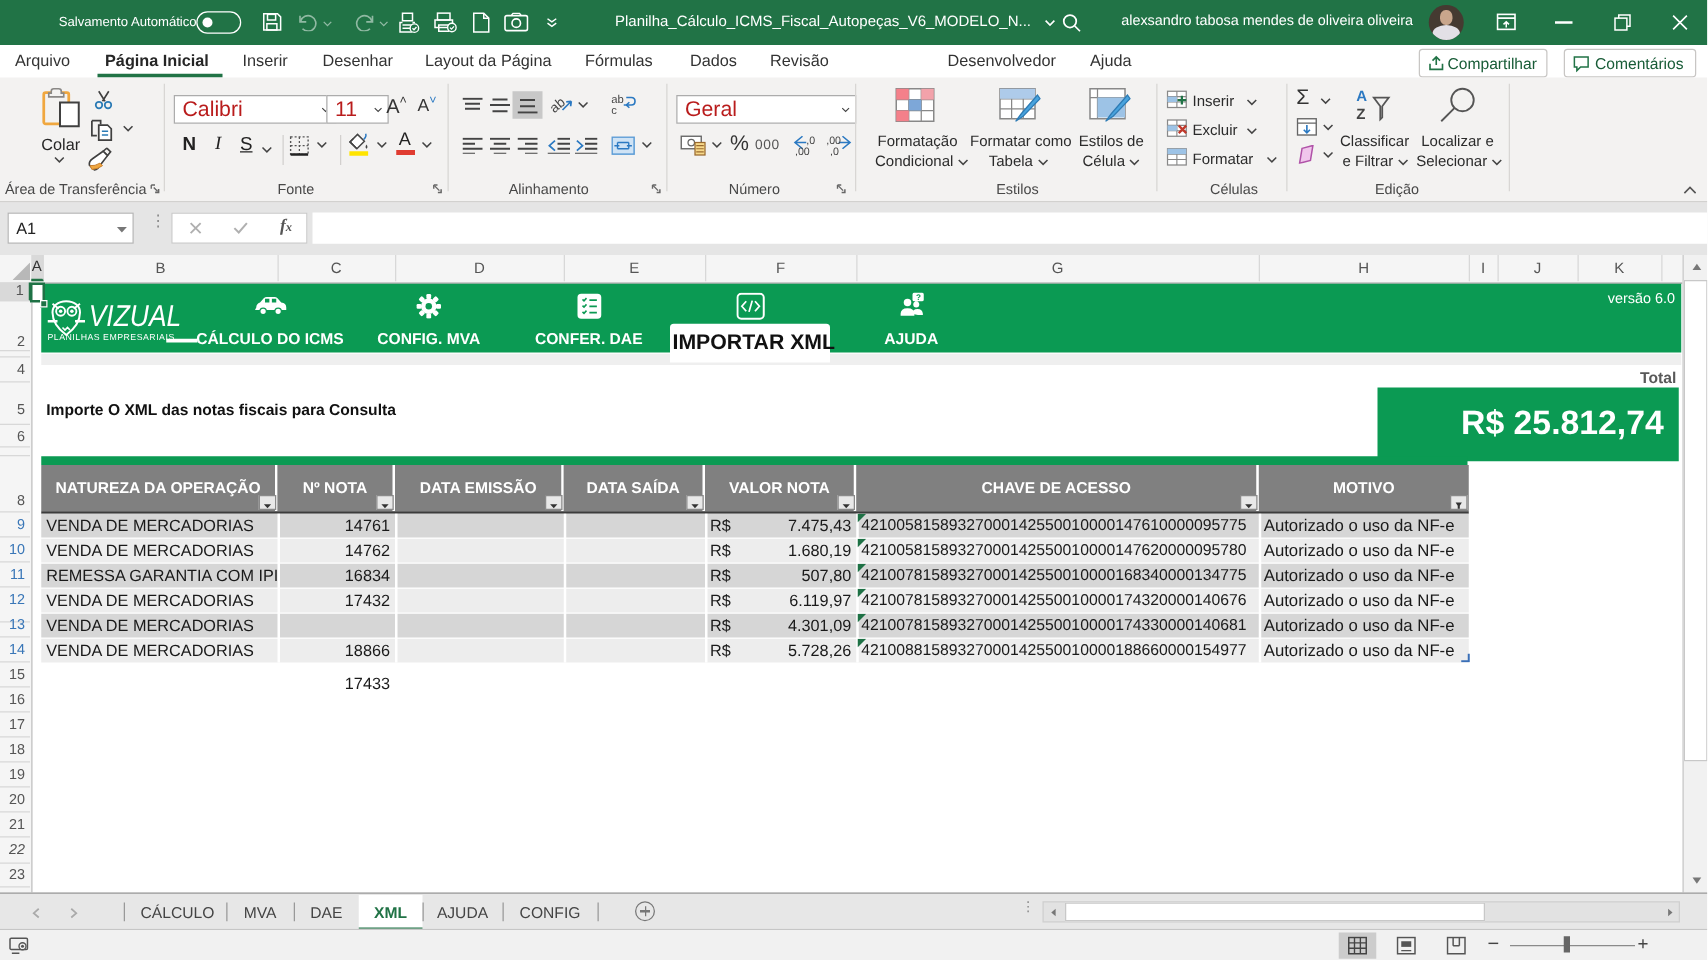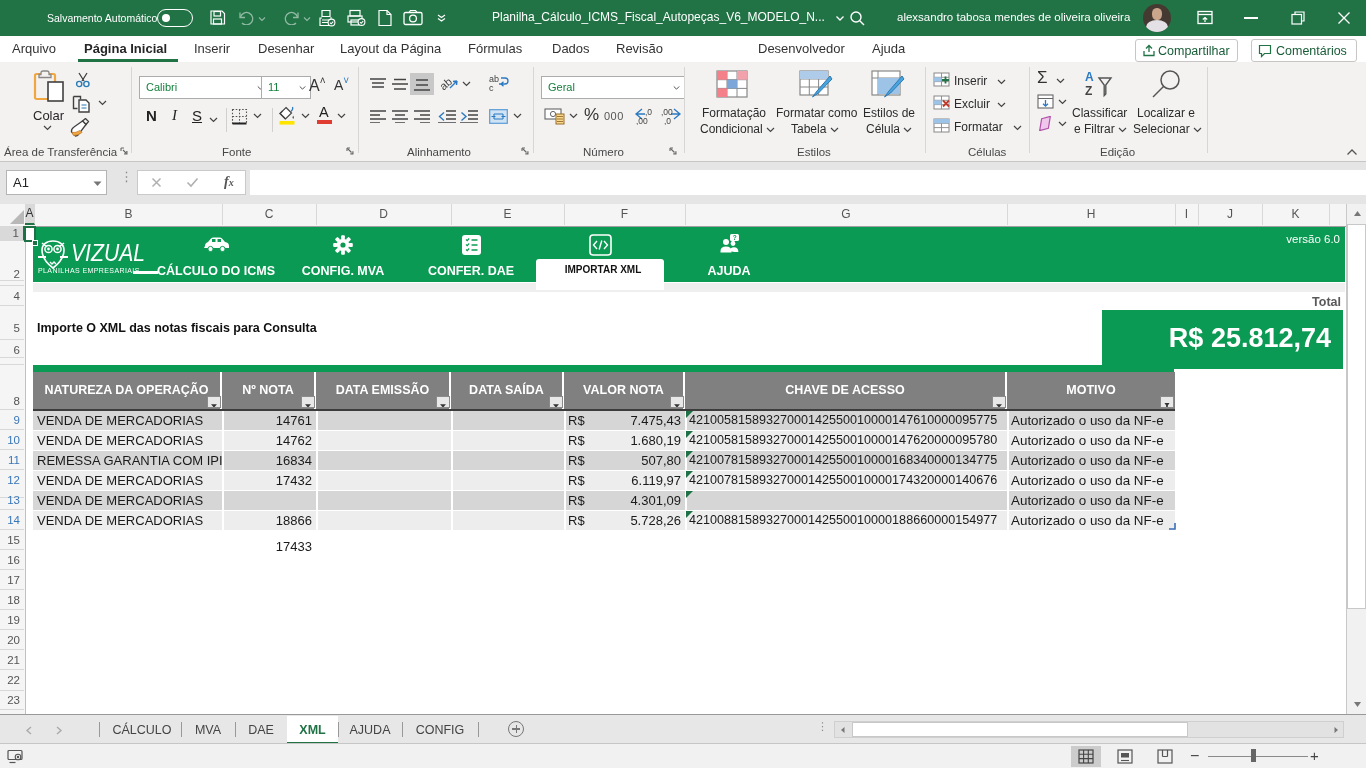--- a/index.html
+++ b/index.html
@@ -12,21 +12,21 @@
 
 #tabrow{position:absolute;left:0;top:36px;width:1366px;height:26px;background:#fff;}
 #tabrow .rt{position:absolute;top:0;height:26px;line-height:26px;font-size:13px;color:#333;white-space:nowrap;}
 
 #ribbon{position:absolute;left:0;top:62px;width:1366px;height:99px;background:#f3f2f1;border-bottom:1px solid #c8c6c4;}
 .gsep{position:absolute;top:5px;height:86px;width:1px;background:#d8d6d4;}
 .glabel{position:absolute;top:84px;font-size:11.5px;color:#484848;white-space:nowrap;}
 .launch{position:absolute;top:84px;width:10px;height:10px;}
 .ric{position:absolute;}
 .rtxt{position:absolute;font-size:11.5px;color:#2b2b2b;white-space:nowrap;}
-.combo{position:absolute;background:#fff;border:1px solid #acacac;font-size:11px;color:#15803d;}
+.combo{position:absolute;background:#fff;border:1px solid #acacac;font-size:17px;color:#b91c1c;}
 .cv{position:absolute;right:4px;top:50%;margin-top:-3px;width:7px;height:6px;}
 .chev{display:inline-block;width:7px;height:5px;}
 
 #fbar{position:absolute;left:0;top:162px;width:1366px;height:42px;background:#e5e5e5;}
 
 #sheet{position:absolute;left:0;top:204px;width:1366px;height:510px;background:#fff;}
 #colhdr{position:absolute;left:0;top:0;width:1346px;height:22px;background:#f5f5f5;border-bottom:1px solid #9f9f9f;}
 .ch{position:absolute;top:0;height:21px;line-height:21px;text-align:center;font-size:12px;color:#555;border-right:1px solid #d8d8d8;}
 #rowhdr{position:absolute;left:0;top:22px;width:25px;height:488px;background:#f5f5f5;border-right:1px solid #c0c0c0;}
 .rh{position:absolute;left:0;width:24px;text-align:right;padding-right:4px;box-sizing:border-box;font-size:11.5px;color:#555;border-bottom:1px solid #d8d8d8;}
@@ -512,21 +512,21 @@
       <div class="rh blue" style="top:245px;height:27px;line-height:19px;">12</div>
       <div class="rh blue" style="top:265px;height:19px;line-height:19px;">13</div>
       <div class="rh blue" style="top:285px;height:19px;line-height:19px;">14</div>
       <div class="rh" style="top:305px;height:19px;line-height:19px;">15</div>
       <div class="rh" style="top:325px;height:19px;line-height:19px;">16</div>
       <div class="rh" style="top:345px;height:19px;line-height:19px;">17</div>
       <div class="rh" style="top:365px;height:19px;line-height:19px;">18</div>
       <div class="rh" style="top:385px;height:19px;line-height:19px;">19</div>
       <div class="rh" style="top:405px;height:19px;line-height:19px;">20</div>
       <div class="rh" style="top:425px;height:19px;line-height:19px;">21</div>
-      <div class="rh" style="top:445px;height:20px;line-height:19px;">22</div>
+      <div class="rh" style="top:445px;height:20px;line-height:19px;font-style:italic;">22</div>
       <div class="rh" style="top:465px;height:19px;line-height:19px;">23</div>
     </div>
 
     <div class="abs" style="left:33px;top:23px;width:1312px;height:55px;background:#0b9a53;"></div>
 
     <svg class="abs" style="left:38px;top:33px;" width="30" height="36" viewBox="0 0 30 36">
       <path d="M4 6 L9 10 M26 6 L21 10" stroke="#fff" stroke-width="1.6" fill="none"></path>
       <path d="M15 4 C22 4 26 8 26 13 C26 22 19 28 15 31 C11 28 4 22 4 13 C4 8 8 4 15 4 Z" fill="none" stroke="#fff" stroke-width="1.6"></path>
       <circle cx="10.5" cy="12" r="3.6" fill="none" stroke="#fff" stroke-width="1.5"></circle>
       <circle cx="19.5" cy="12" r="3.6" fill="none" stroke="#fff" stroke-width="1.5"></circle>
@@ -579,21 +579,21 @@
         <span style="font-size:12.5px;font-weight:bold;color:#fff;white-space:nowrap;">CONFER. DAE</span>
       </div>
 
     <div class="abs" style="left:33px;top:78.5px;width:1312px;height:9px;background:#efefef;"></div>
     <div class="abs" style="left:536px;top:55px;width:128px;height:30.5px;background:#fff;border-radius:3px 3px 0 0;"></div>
     <svg class="abs" style="left:589px;top:30px;" width="23" height="22" viewBox="0 0 23 22">
       <rect x="1" y="1" width="21" height="20" rx="3" fill="none" stroke="#fff" stroke-width="1.6"></rect>
       <path d="M8 7 l-3.5 4 L8 15 M15 7 l3.5 4 L15 15 M12.8 6.5 l-2.6 9" fill="none" stroke="#fff" stroke-width="1.4"></path>
     </svg>
     <div class="abs" style="left:603px;top:60px;width:0;display:flex;justify-content:center;">
-        <span style="font-size:10px;font-weight:bold;color:#111;white-space:nowrap;">IMPORTAR XML</span>
+        <span style="font-size:17px;font-weight:bold;color:#111;white-space:nowrap;">IMPORTAR XML</span>
       </div>
     <svg class="abs" style="left:717px;top:30px;" width="25" height="24" viewBox="0 0 25 24">
       <circle cx="9" cy="8" r="3" fill="#fff"></circle>
       <path d="M3.5 17 q0-4.5 5.5-4.5 t5.5 4.5 v1.5 h-11 Z" fill="#fff"></path>
       <circle cx="16" cy="9.5" r="2.4" fill="#fff"></circle>
       <path d="M12.5 17 q.5-3.8 4.5-3.8 q4 0 4.3 3.8 v1 h-4" fill="#fff"></path>
       <rect x="13" y="0" width="9" height="7" rx="1.5" fill="#fff"></rect>
       <path d="M15 7 l0 2.5 2.5-2.5" fill="#fff"></path>
       <text x="15.8" y="5.8" font-size="6.5" fill="#0b9a53" font-weight="bold">?</text>
     </svg>
@@ -670,20 +670,21 @@
       <div class="dc" style="left:0;width:189px;">VENDA DE MERCADORIAS</div>
       <div class="dc" style="left:189px;width:94px;text-align:right;">17432</div>
       <div class="dc" style="left:531px;width:121px;">R$<span style="float:right;">6.119,97</span></div>
       <div class="dc" style="left:652px;width:322px;font-size:12.6px;">42100781589327000142550010000174320000140676</div>
       <div class="dc" style="left:974px;width:168px;font-size:13.4px;">Autorizado o uso da NF-e</div>
     </div>
     <div class="drow" style="left:33px;top:287px;width:1142px;background:#d6d6d6;">
       <div class="dc" style="left:0;width:189px;">VENDA DE MERCADORIAS</div>
       <div class="dc" style="left:189px;width:94px;text-align:right;margin-top:46px;">17433</div>
       <div class="dc" style="left:531px;width:121px;">R$<span style="float:right;">4.301,09</span></div>
+      <div class="dc" style="left:652px;width:322px;font-size:12.6px;">42100781589327000142550010000174330000140681</div>
       <div class="dc" style="left:974px;width:168px;font-size:13.4px;">Autorizado o uso da NF-e</div>
     </div>
     <div class="drow" style="left:33px;top:307px;width:1142px;background:#ededed;">
       <div class="dc" style="left:0;width:189px;">VENDA DE MERCADORIAS</div>
       <div class="dc" style="left:189px;width:94px;text-align:right;">18866</div>
       <div class="dc" style="left:531px;width:121px;">R$<span style="float:right;">5.728,26</span></div>
       <div class="dc" style="left:652px;width:322px;font-size:12.6px;">42100881589327000142550010000188660000154977</div>
       <div class="dc" style="left:974px;width:168px;font-size:13.4px;">Autorizado o uso da NF-e</div>
     </div>
 

